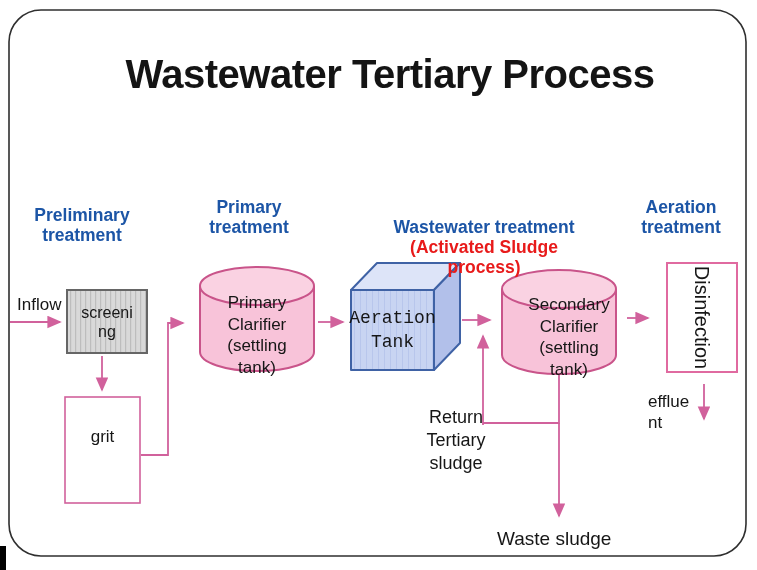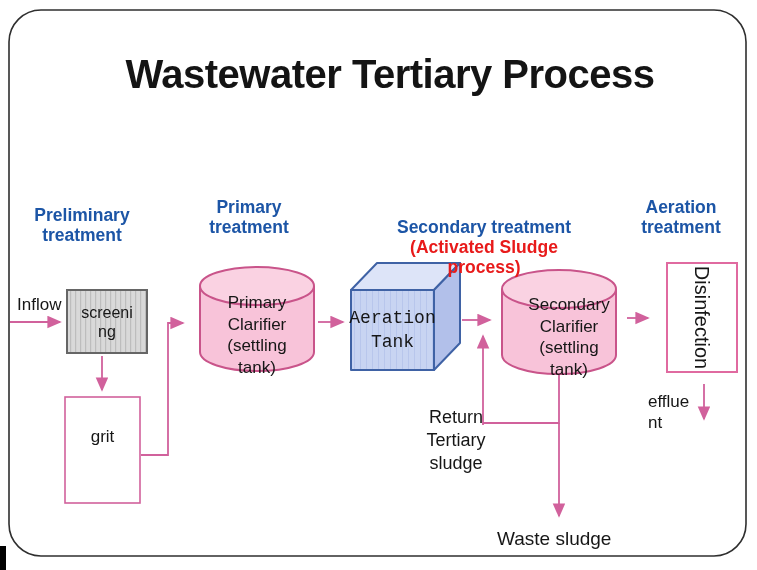--- a/index.html
+++ b/index.html
@@ -78,21 +78,21 @@
   <rect x="667" y="263" width="70" height="109" fill="#FFFFFF" stroke="#E06AA0" stroke-width="2"></rect>
 </svg>
 
 <div id="title">Wastewater Tertiary Process</div>
 
 <div class="stage" style="left:12px;top:197px;width:140px;margin-top:8px;">Preliminary
 treatment</div>
 <div class="stage" style="left:179px;top:197px;width:140px;">Primary
 treatment</div>
 <div class="stage" style="left:374px;top:197px;width:220px;">
-  <span>Secondary treatment</span><span id="sec-red" class="pre"><br><span class="pre">(Activated Sludge
+  <span>Wastewater treatment</span><span id="sec-red" class="pre"><br><span class="pre">(Activated Sludge
 process)</span></span>
 </div>
 <div class="stage" style="left:621px;top:197px;width:120px;">Aeration
 treatment</div>
 
 <div class="txt" style="left:17px;top:295px;font-size:17px;">Inflow</div>
 
 <div class="boxtxt pre" style="left:67px;top:290px;width:80px;height:63px;font-size:16px;line-height:19px;">screeni
 ng</div>
 

